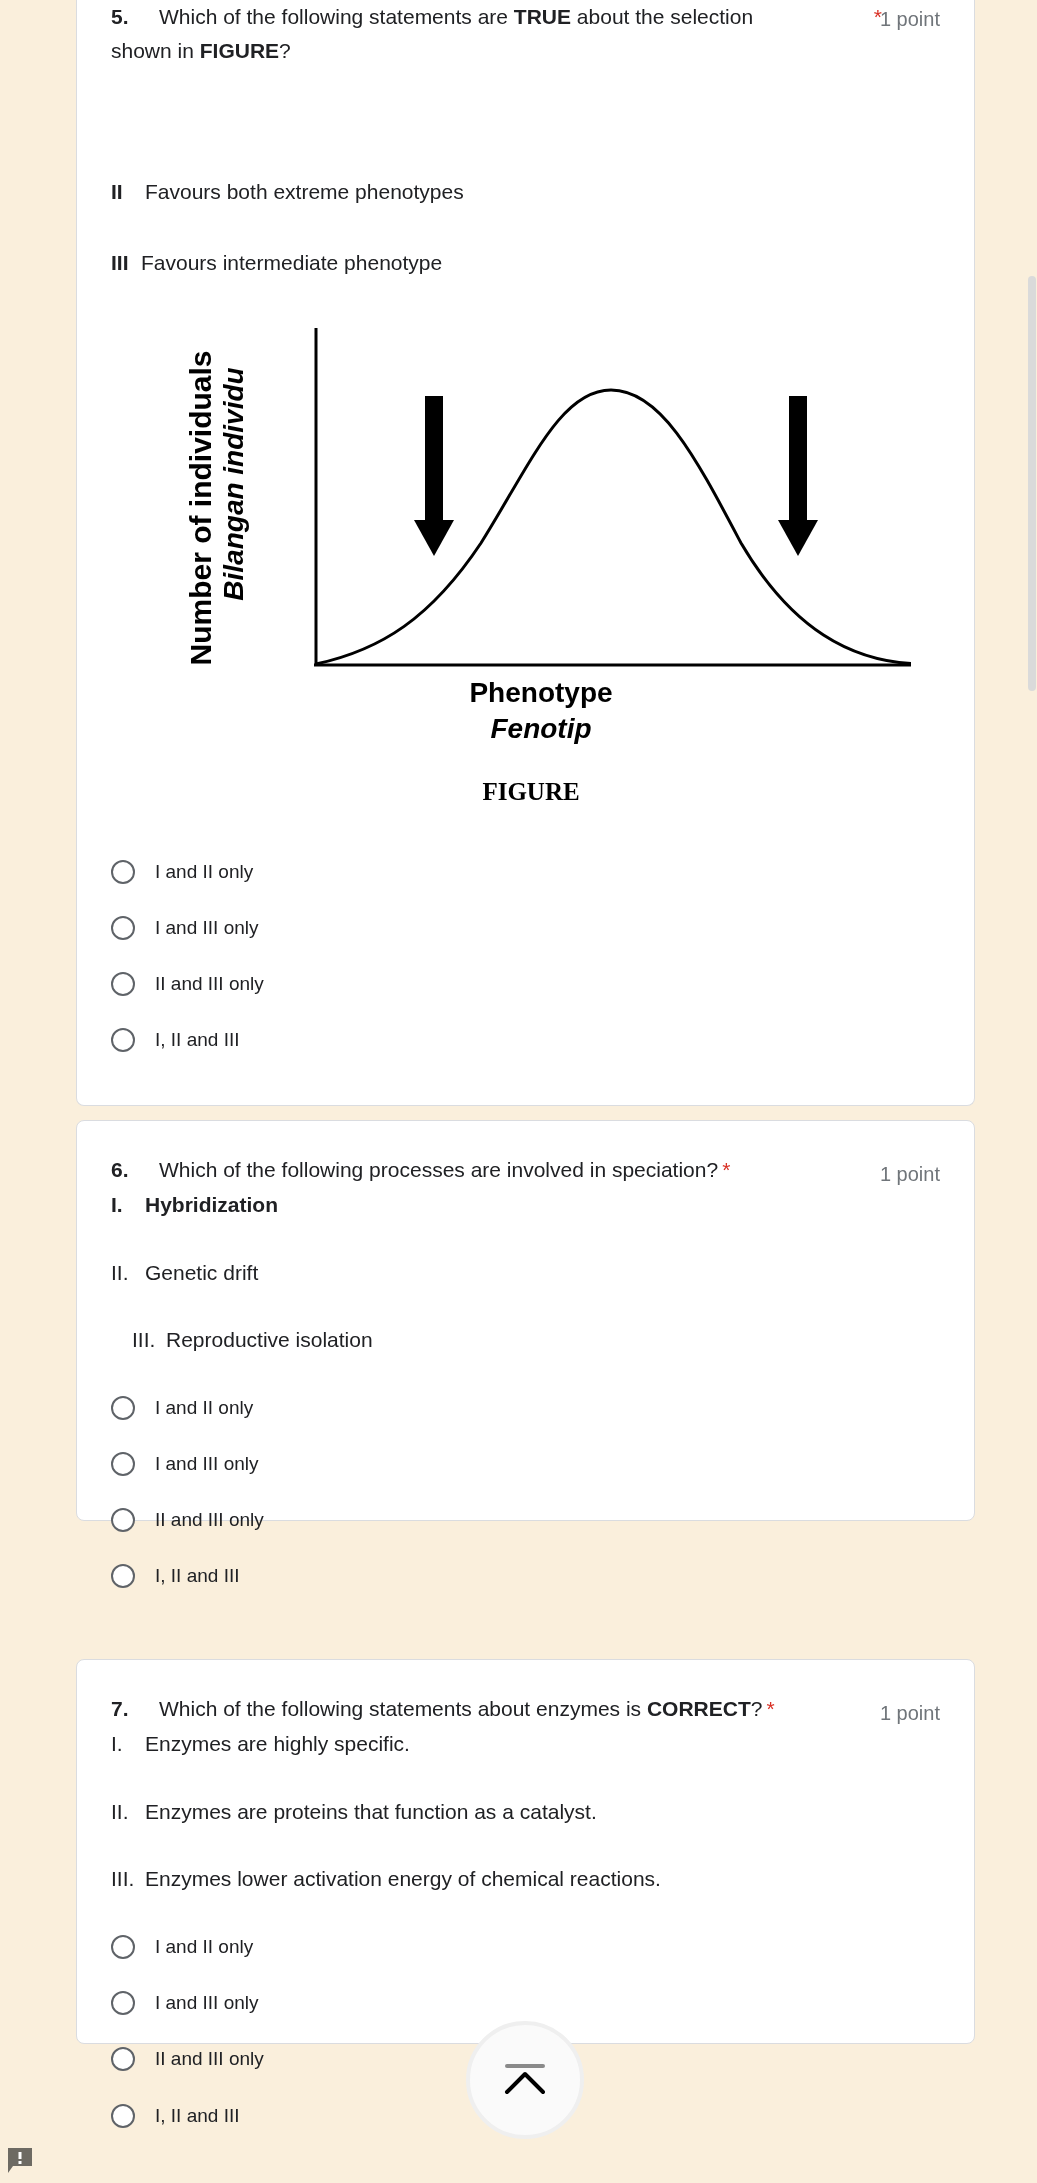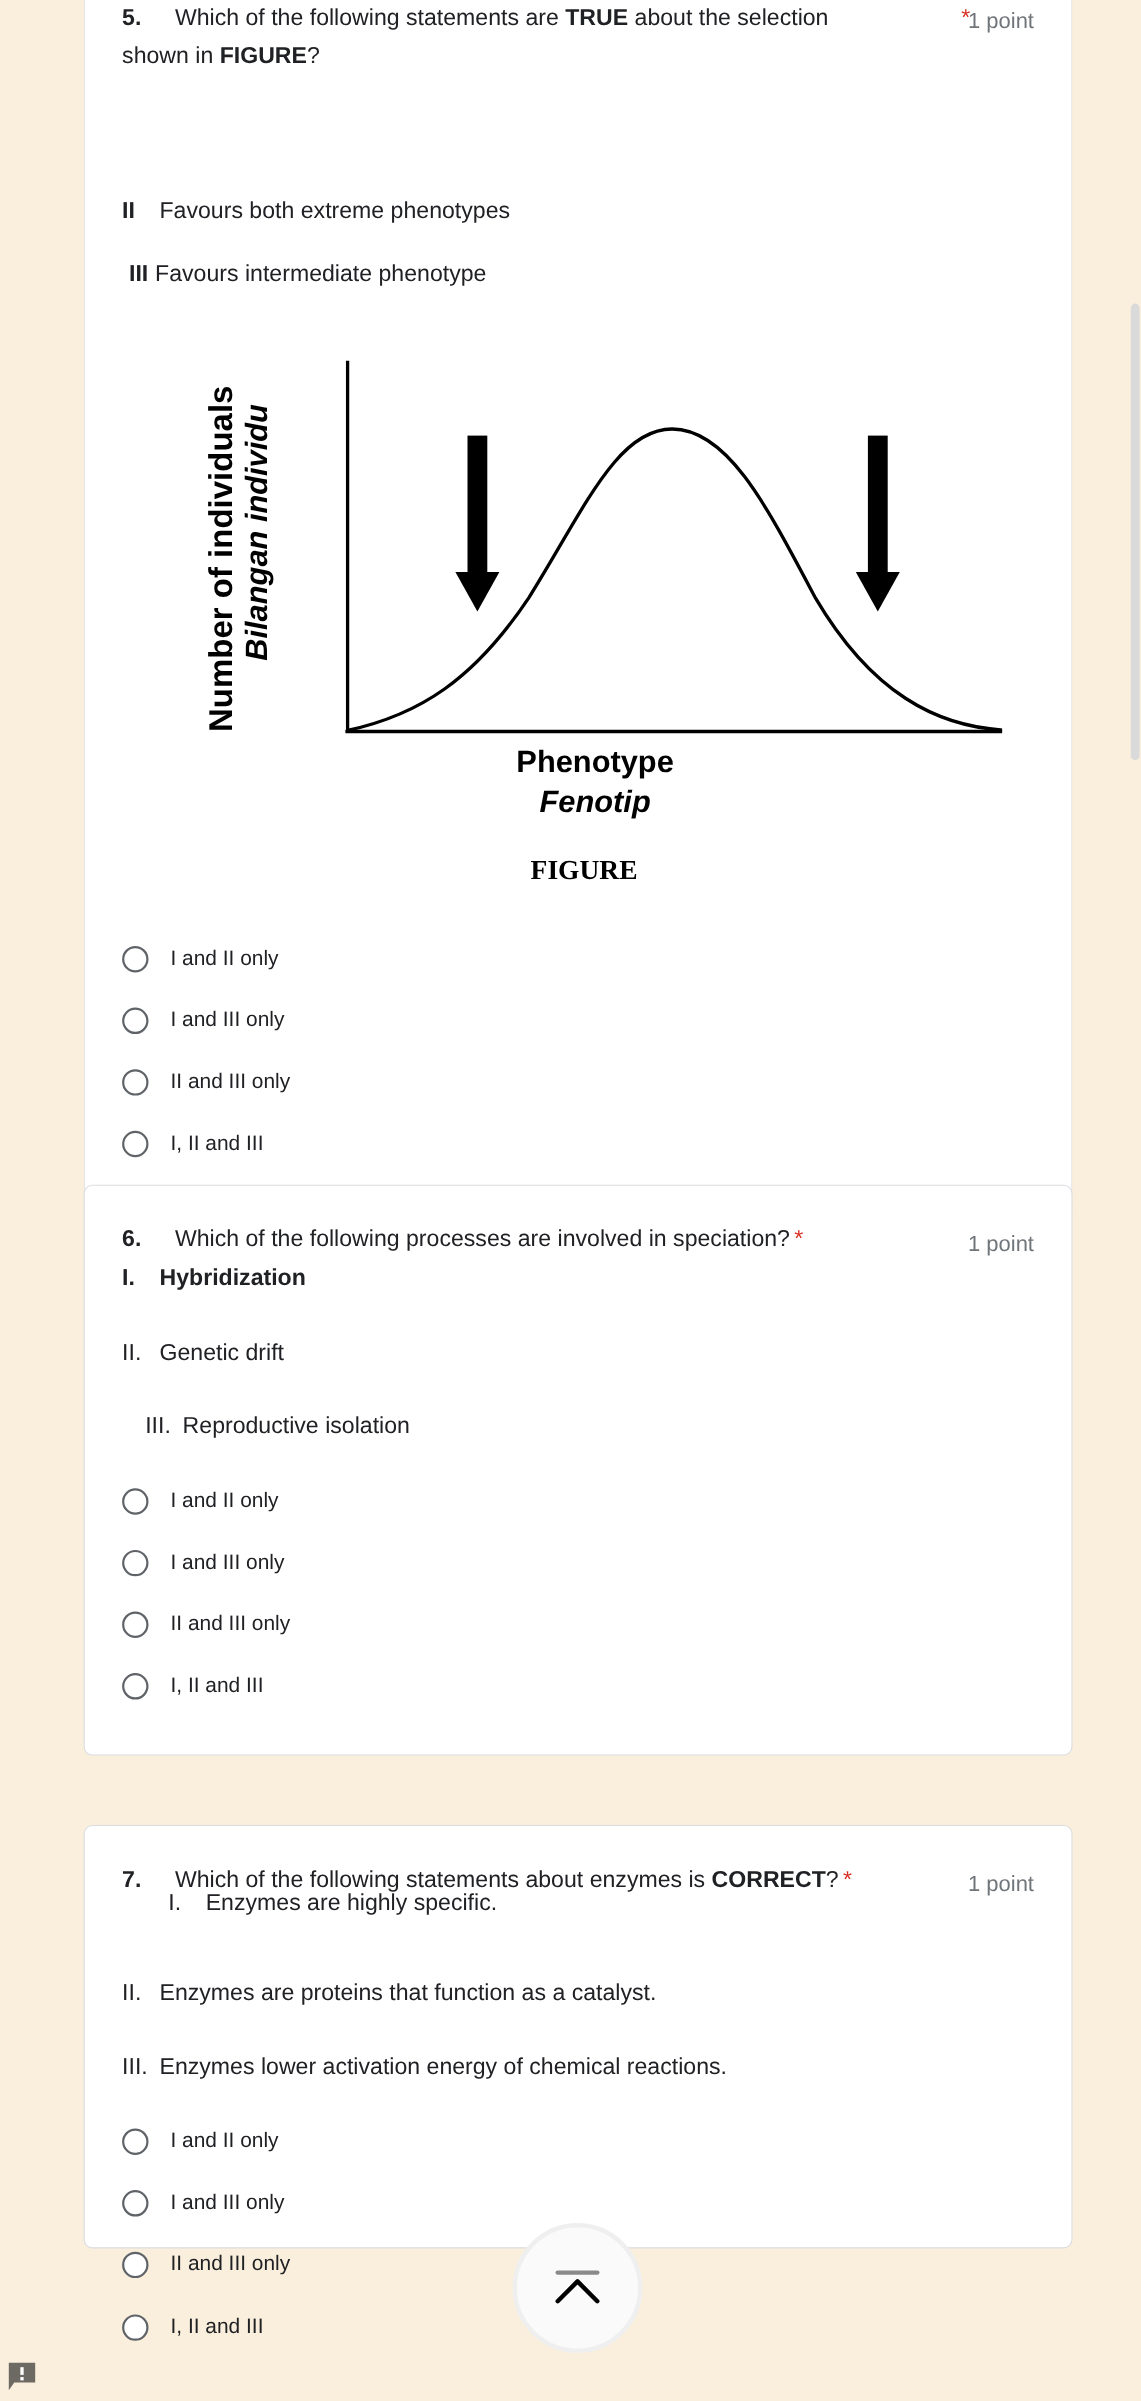--- a/index.html
+++ b/index.html
@@ -135,21 +135,21 @@
     <span class="q-text">
       <span class="q-num">5.</span><span>Which of the following statements are </span><span class="b">TRUE</span><span> about the selection shown in </span><span class="b">FIGURE</span><span>?</span>
     </span>
     <span class="req-abs">*</span>
     <span class="points">1 point</span>
   </div>
 
   <div class="stmt" style="top:179px;">
     <span class="num bold">II</span><span>Favours both extreme phenotypes</span>
   </div>
-  <div class="stmt" style="top:236px;text-align:center;">
+  <div class="stmt" style="top:250px;">
     <span class="num bold" style="width:30px;">III</span><span>Favours intermediate phenotype</span>
   </div>
 
   <div class="figure">
     <svg width="760" height="470" viewBox="0 0 760 470">
 
       <line x1="165" y1="30" x2="165" y2="368" stroke="#000" stroke-width="3"></line>
       <line x1="163" y1="367" x2="816" y2="367" stroke="#000" stroke-width="3"></line>
 
       <path d="M165,366 C230,352 280,320 330,245 C380,165 410,92 460,92 C510,92 545,160 590,245 C640,330 700,365 770,366" fill="none" stroke="#000" stroke-width="3"></path>
@@ -180,21 +180,21 @@
   <div class="option" style="top:970px;">
     <span class="radio"></span>
     <span class="opt-label">II and III only</span>
   </div>
   <div class="option" style="top:1026px;">
     <span class="radio"></span>
     <span class="opt-label">I, II and III</span>
   </div>
 </div>
 
-<div class="card" style="top:1077px; height:519px;">
+<div class="card" style="top:1120px; height:401px;">
   <div class="q-header" style="top:32px;">
     <span class="q-text">
       <span class="q-num">6.</span><span>Which of the following processes are involved in speciation?</span><span class="req">*</span>
     </span>
     <span class="points" style="top:4px;">1 point</span>
   </div>
 
   <div class="stmt" style="top:69px;font-weight:bold;">
     <span class="num">I.</span><span>Hybridization</span>
   </div>
@@ -224,21 +224,21 @@
 </div>
 
 <div class="card" style="top:1659px; height:385px;">
   <div class="q-header" style="top:32px;">
     <span class="q-text">
       <span class="q-num">7.</span><span>Which of the following statements about enzymes is </span><span class="b">CORRECT</span><span>?</span><span class="req">*</span>
     </span>
     <span class="points" style="top:4px;">1 point</span>
   </div>
 
-  <div class="stmt" style="top:55px;margin-left:42px;">
+  <div class="stmt" style="top:69px;">
     <span class="num">I.</span><span>Enzymes are highly specific.</span>
   </div>
   <div class="stmt" style="top:204px;">
     <span class="num">III.</span><span>Enzymes lower activation energy of chemical reactions.</span>
   </div>
   <div class="stmt" style="top:137px;">
     <span class="num">II.</span><span>Enzymes are proteins that function as a catalyst.</span>
   </div>
 
   <div class="option" style="top:271px;">

